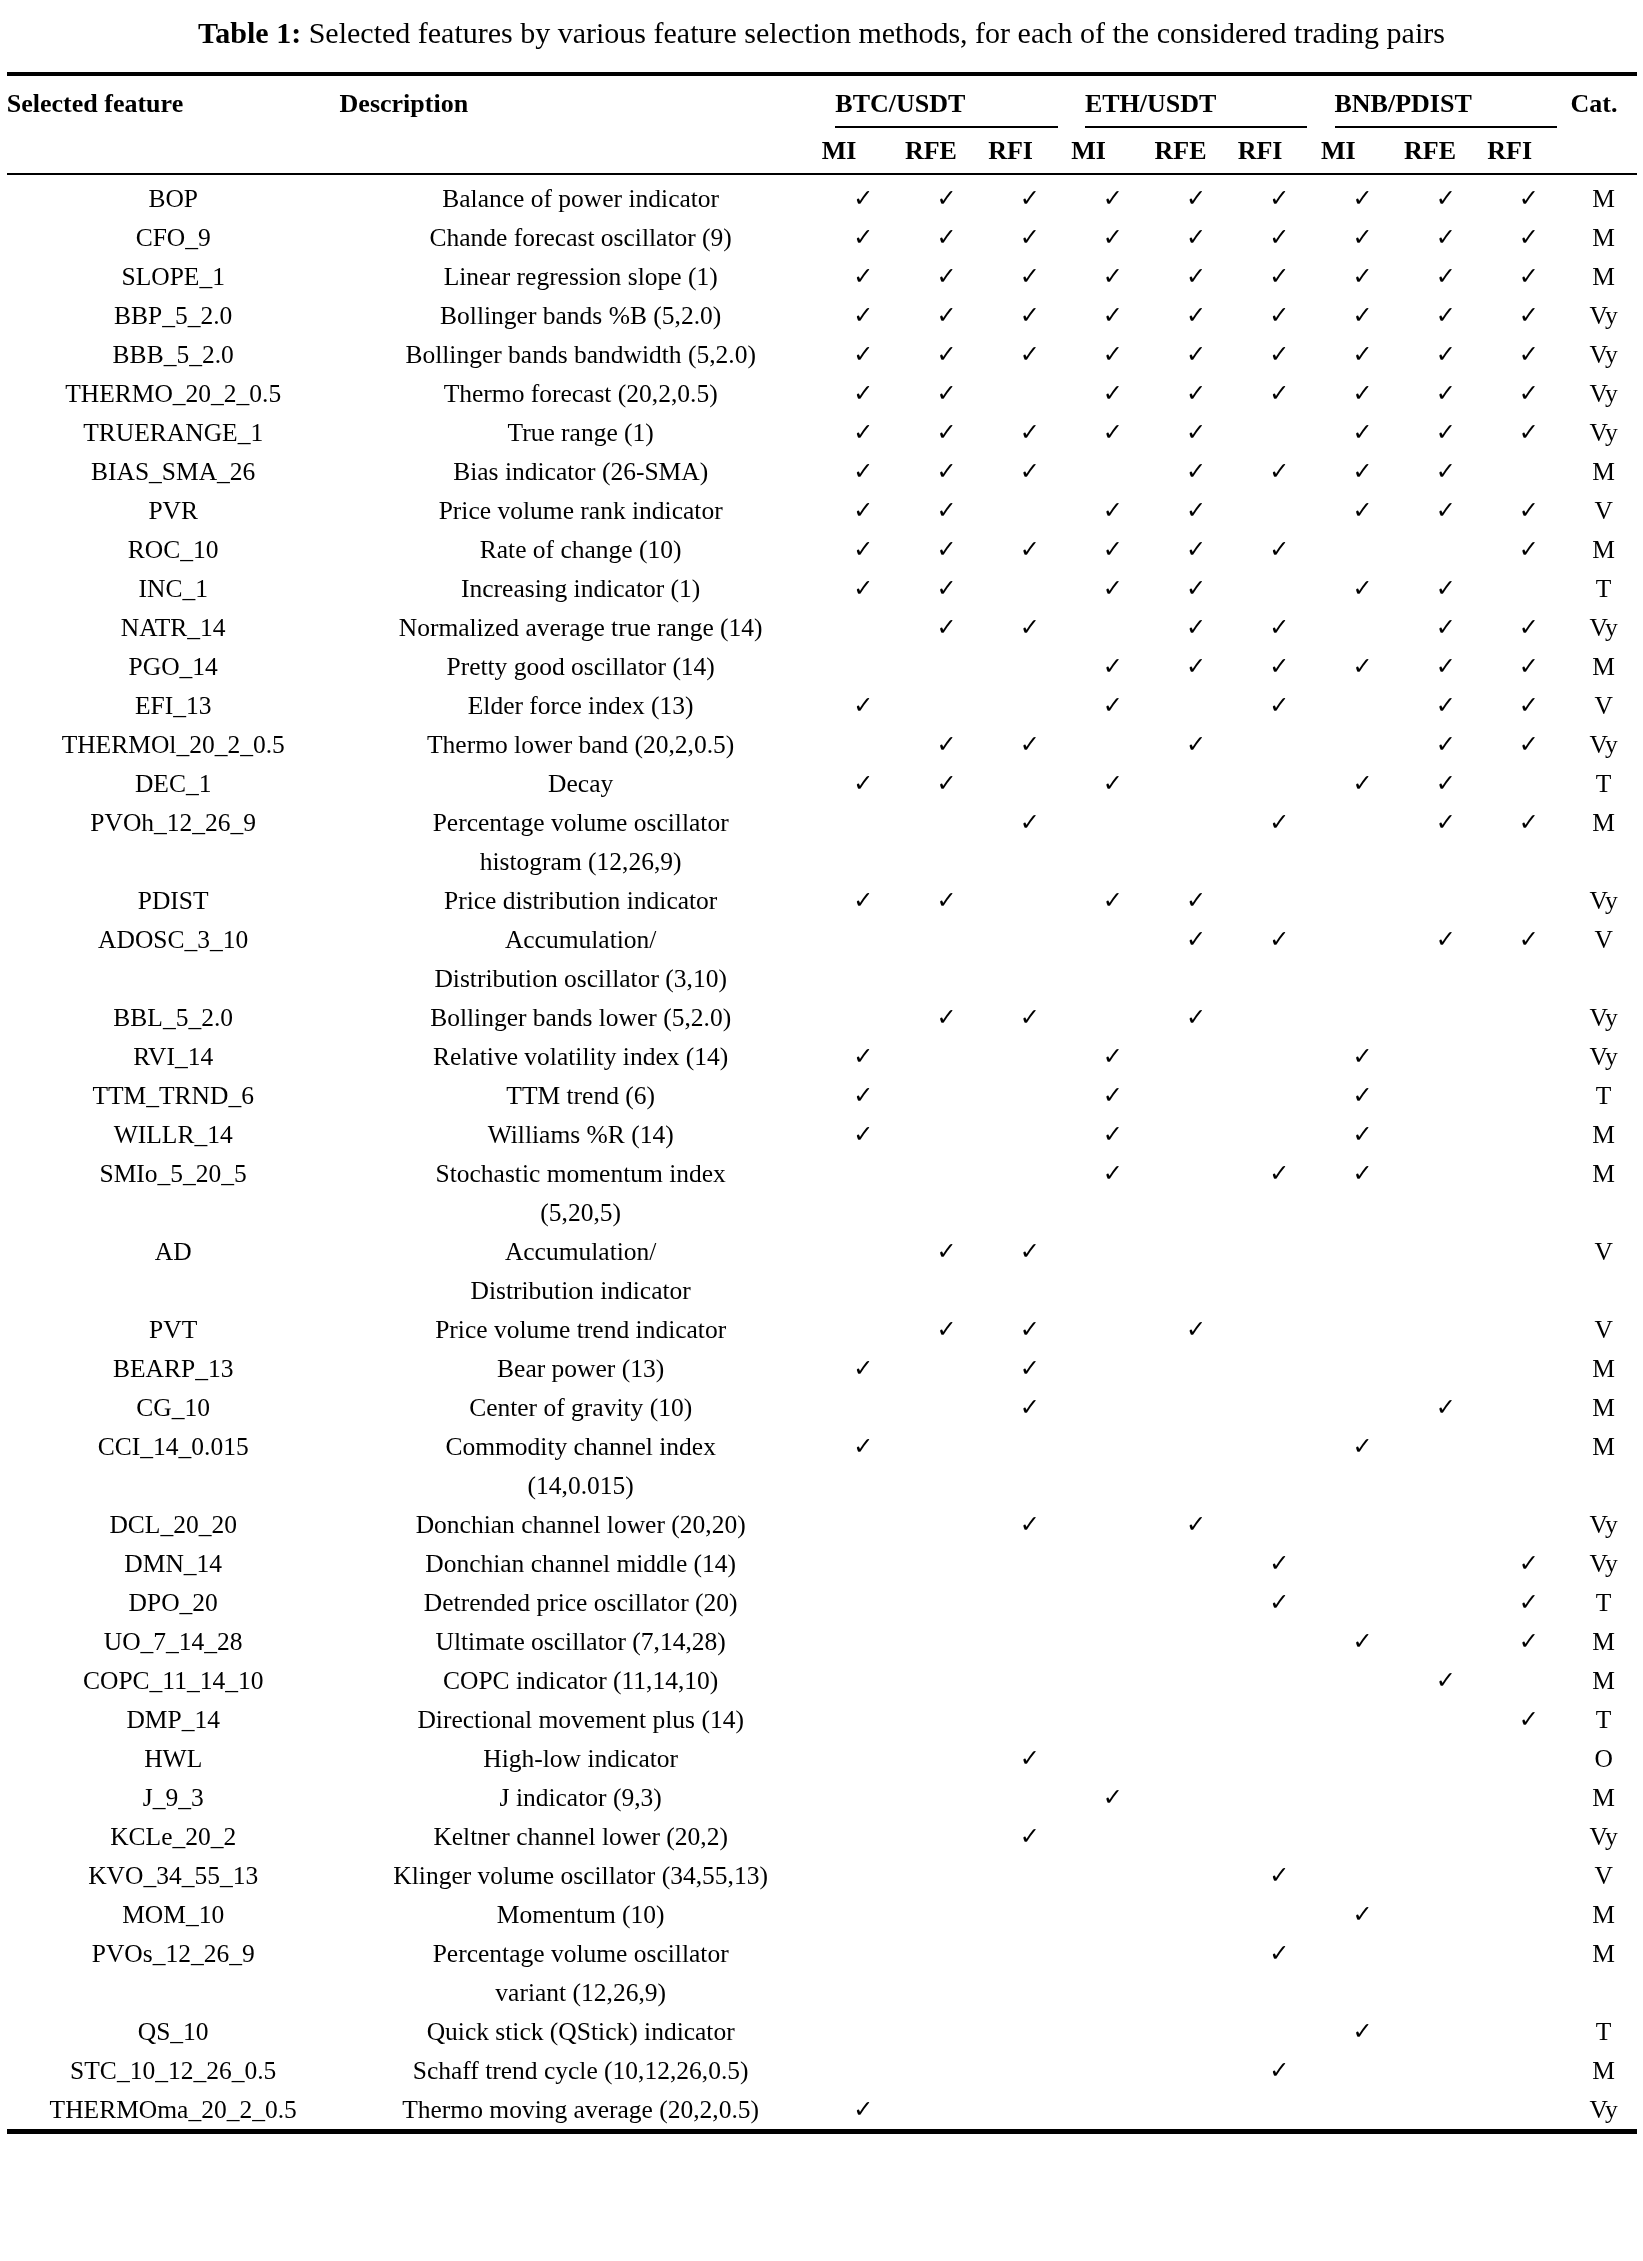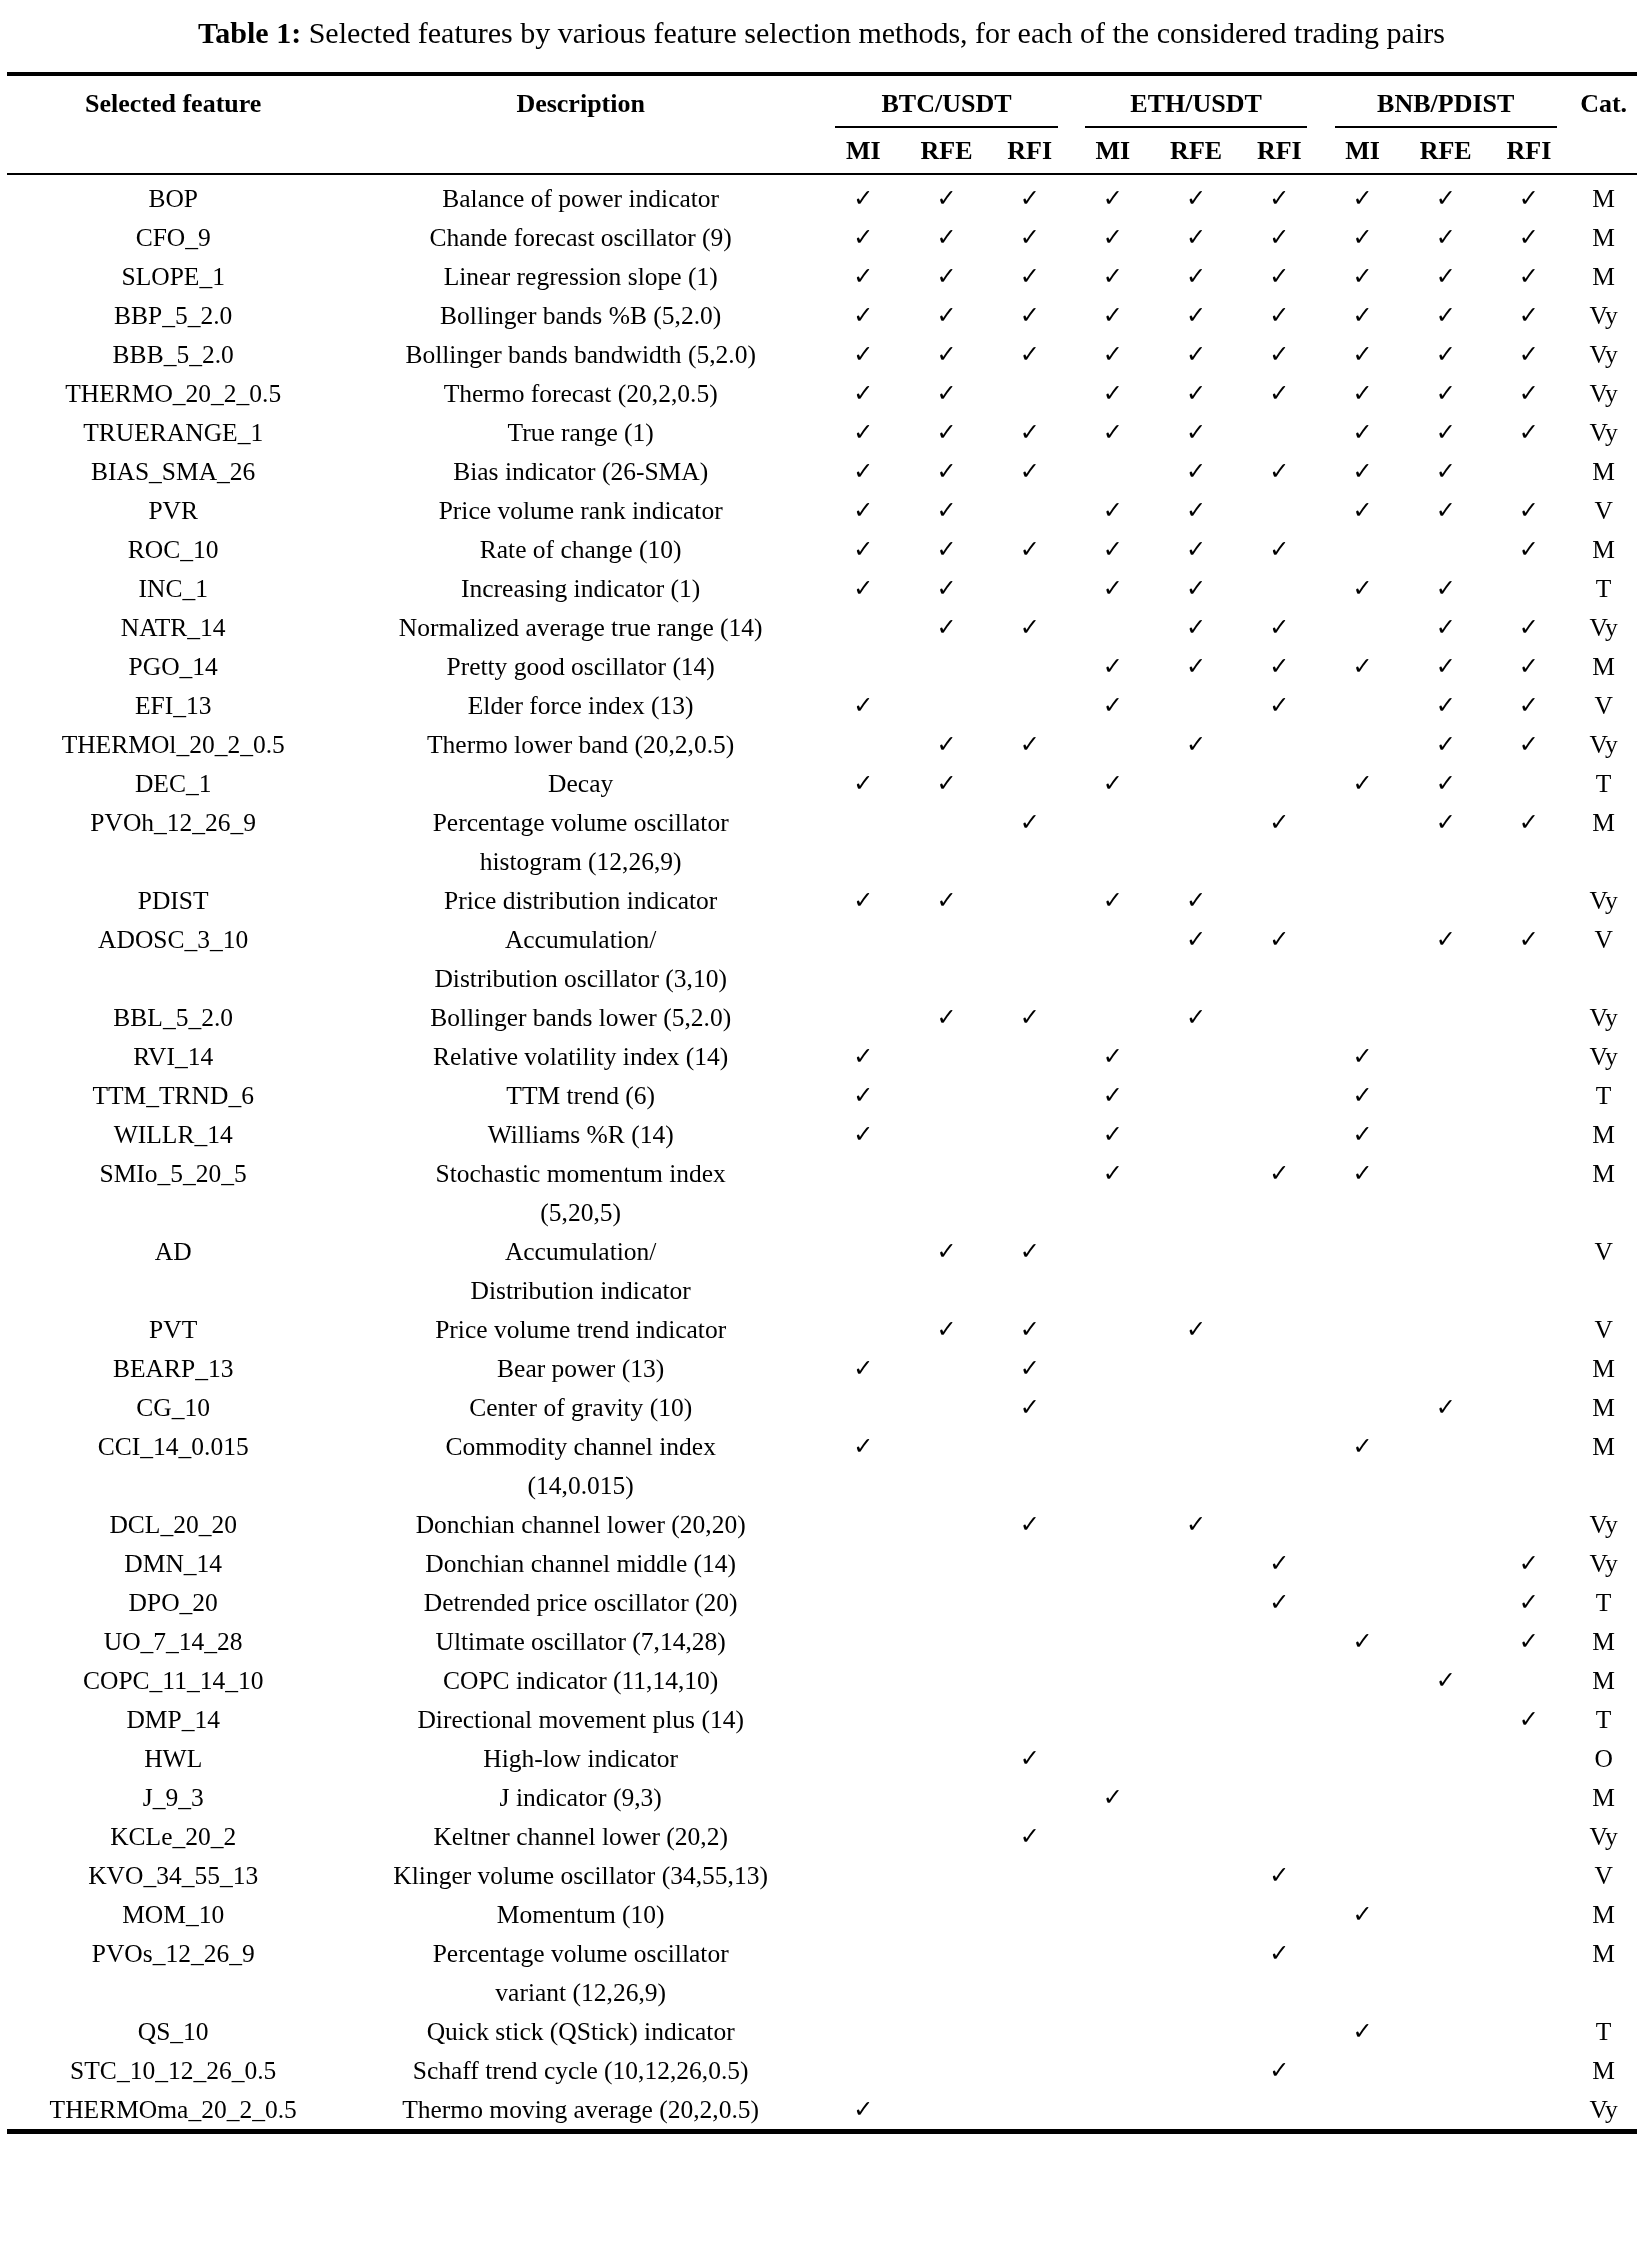--- a/index.html
+++ b/index.html
@@ -16,21 +16,21 @@
   table.ftable{
     border-collapse:collapse;table-layout:fixed;
     width:1630px;margin:0 6.8px;
     border-top:4.3px solid #000;
     border-bottom:5.1px solid #000;
   }
   col.col-feat{width:332px;}
   col.col-desc{width:481px;}
   col.col-chk{width:83px;}
   col.col-cat{width:66px;}
-  thead th{font-weight:bold;font-size:26px;text-align:center;padding:0;}
+  thead th{font-weight:bold;font-size:26px;text-align:left;padding:0;}
   tr.hr1 th{vertical-align:top;padding-top:10.2px;line-height:36px;}
   tr.hr1 th .pair-label{
     display:block;margin:0 13.6px;padding-bottom:4.3px;
     border-bottom:2.6px solid #000;
   }
   tr.hr2 th{
     padding:6px 0 4.3px;line-height:34px;
     border-bottom:2.6px solid #000;
   }
   tbody td{

